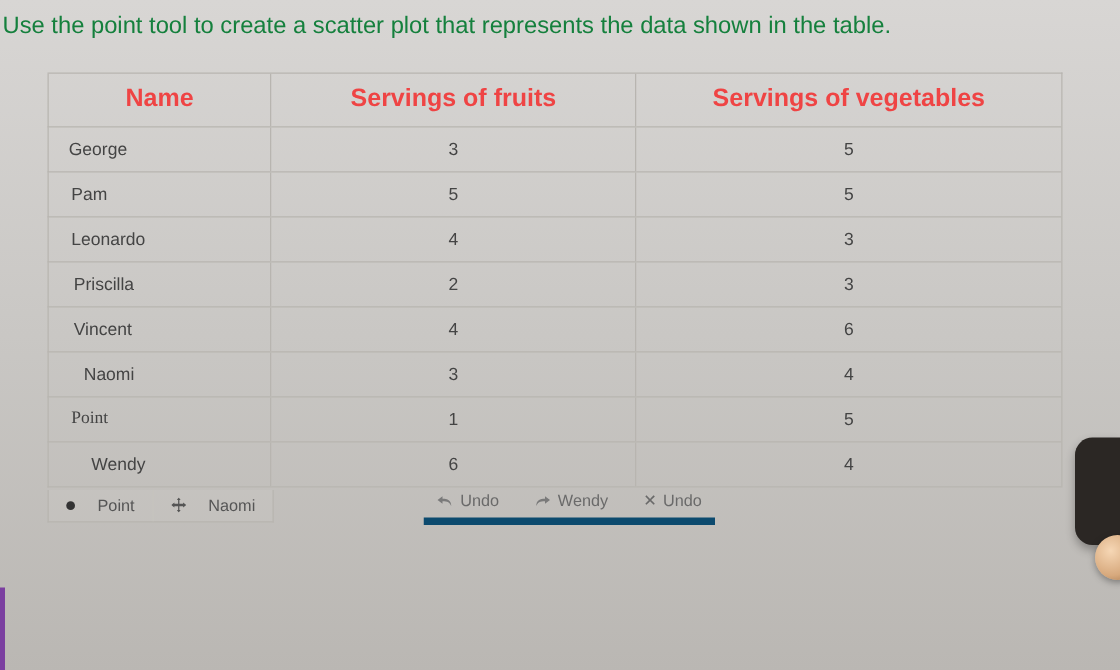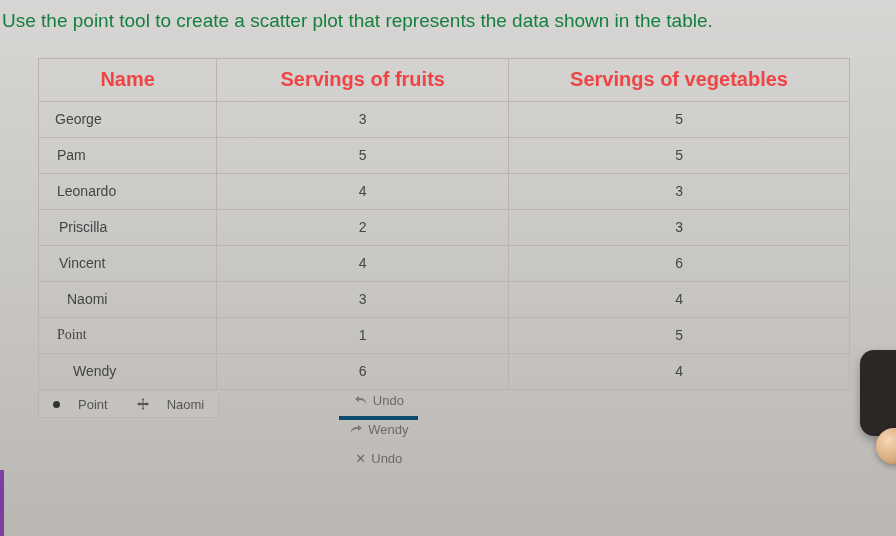--- a/index.html
+++ b/index.html
@@ -80,23 +80,22 @@
       border-right: 1px solid #c6c3be;
     }
     .tool-btn:last-child { border-right: none; }
     .tool-group-mid {
       margin-left: 120px;
       display: flex;
       align-items: center;
       gap: 8px;
       color: #6a6a6a;
       padding-bottom: 2px;
-      border-bottom: 4px solid #0c4a6e;
+      border-bottom: 6px solid #0c4a6e;
       height: 30px;
-      flex-direction: column;
     }
     .mid-btn {
       display: flex;
       align-items: center;
       gap: 5px;
       padding: 3px 10px;
       cursor: pointer;
     }
     .dot {
       width: 7px; height: 7px; border-radius: 50%; background: #333;

